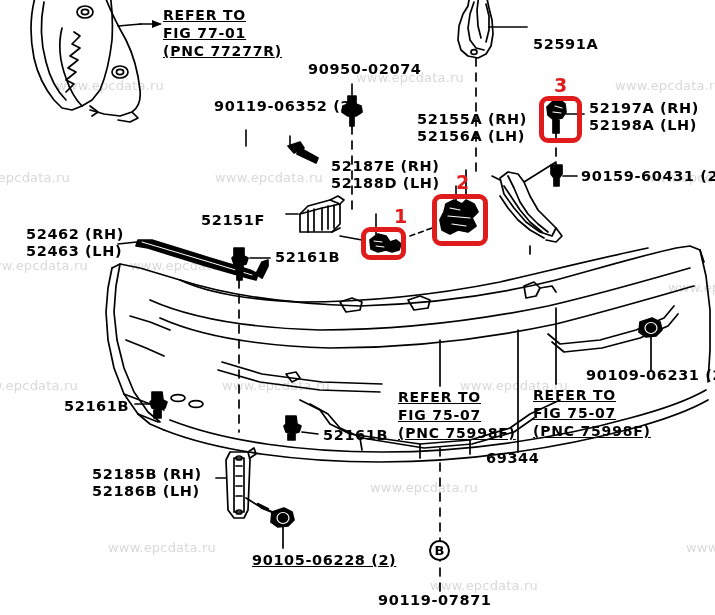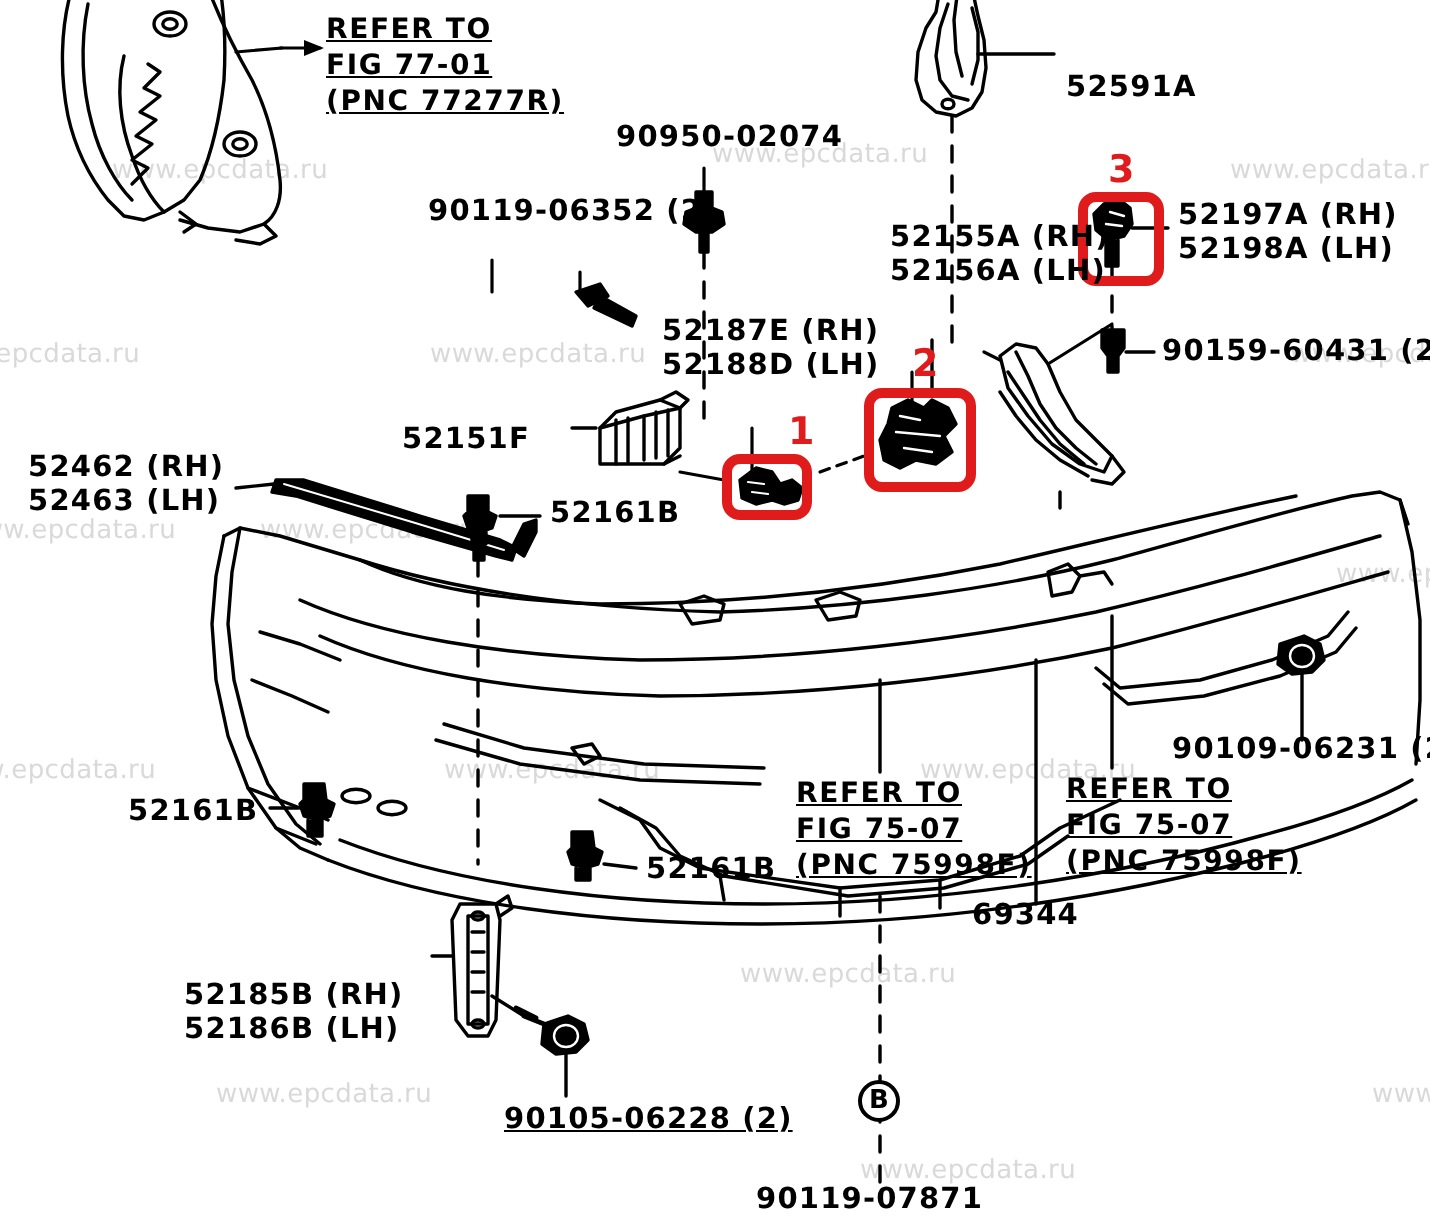--- a/index.html
+++ b/index.html
@@ -306,54 +306,54 @@
   <div class="lbl refer" style="left:163px; top:6px;">REFER TO
 FIG 77-01
 (PNC 77277R)</div>
 
   <div class="lbl" style="left:533px; top:36px;">52591A</div>
 
   <div class="lbl" style="left:308px; top:61px;">90950-02074</div>
 
   <div class="lbl" style="left:192px; top:98px;margin-left:22px;">90119-06352 (2)</div>
 
-  <div class="lbl" style="left:417px; top:111px;margin-left:28px;">52155A (RH)
+  <div class="lbl" style="left:417px; top:111px;">52155A (RH)
 52156A (LH)</div>
 
   <div class="lbl" style="left:589px; top:100px;">52197A (RH)
 52198A (LH)</div>
 
   <div class="lbl" style="left:581px; top:168px;">90159-60431 (2)</div>
 
   <div class="lbl" style="left:331px; top:158px;">52187E (RH)
 52188D (LH)</div>
 
   <div class="lbl" style="left:201px; top:212px;">52151F</div>
 
-  <div class="lbl" style="left:14px; top:226px;">52462 (RH)
+  <div class="lbl" style="left:26px; top:226px;">52462 (RH)
 52463 (LH)</div>
 
   <div class="lbl" style="left:275px; top:249px;">52161B</div>
 
   <div class="lbl" style="left:586px; top:367px;">90109-06231 (2</div>
 
   <div class="lbl refer" style="left:533px; top:386px;">REFER TO
 FIG 75-07
 (PNC 75998F)</div>
 
   <div class="lbl refer" style="left:398px; top:388px;">REFER TO
 FIG 75-07
 (PNC 75998F)</div>
 
   <div class="lbl" style="left:323px; top:427px;">52161B</div>
 
   <div class="lbl" style="left:486px; top:450px;">69344</div>
 
   <div class="lbl" style="left:64px; top:398px;">52161B</div>
 
-  <div class="lbl" style="left:92px; top:466px;margin-top:24px;">52185B (RH)
+  <div class="lbl" style="left:92px; top:466px;">52185B (RH)
 52186B (LH)</div>
 
   <div class="lbl" style="left:252px; top:552px;text-decoration:underline;">90105-06228 (2)</div>
 
   <div class="lbl" style="left:378px; top:592px;">90119-07871</div>
 
 </div>
 
 </body></html>

